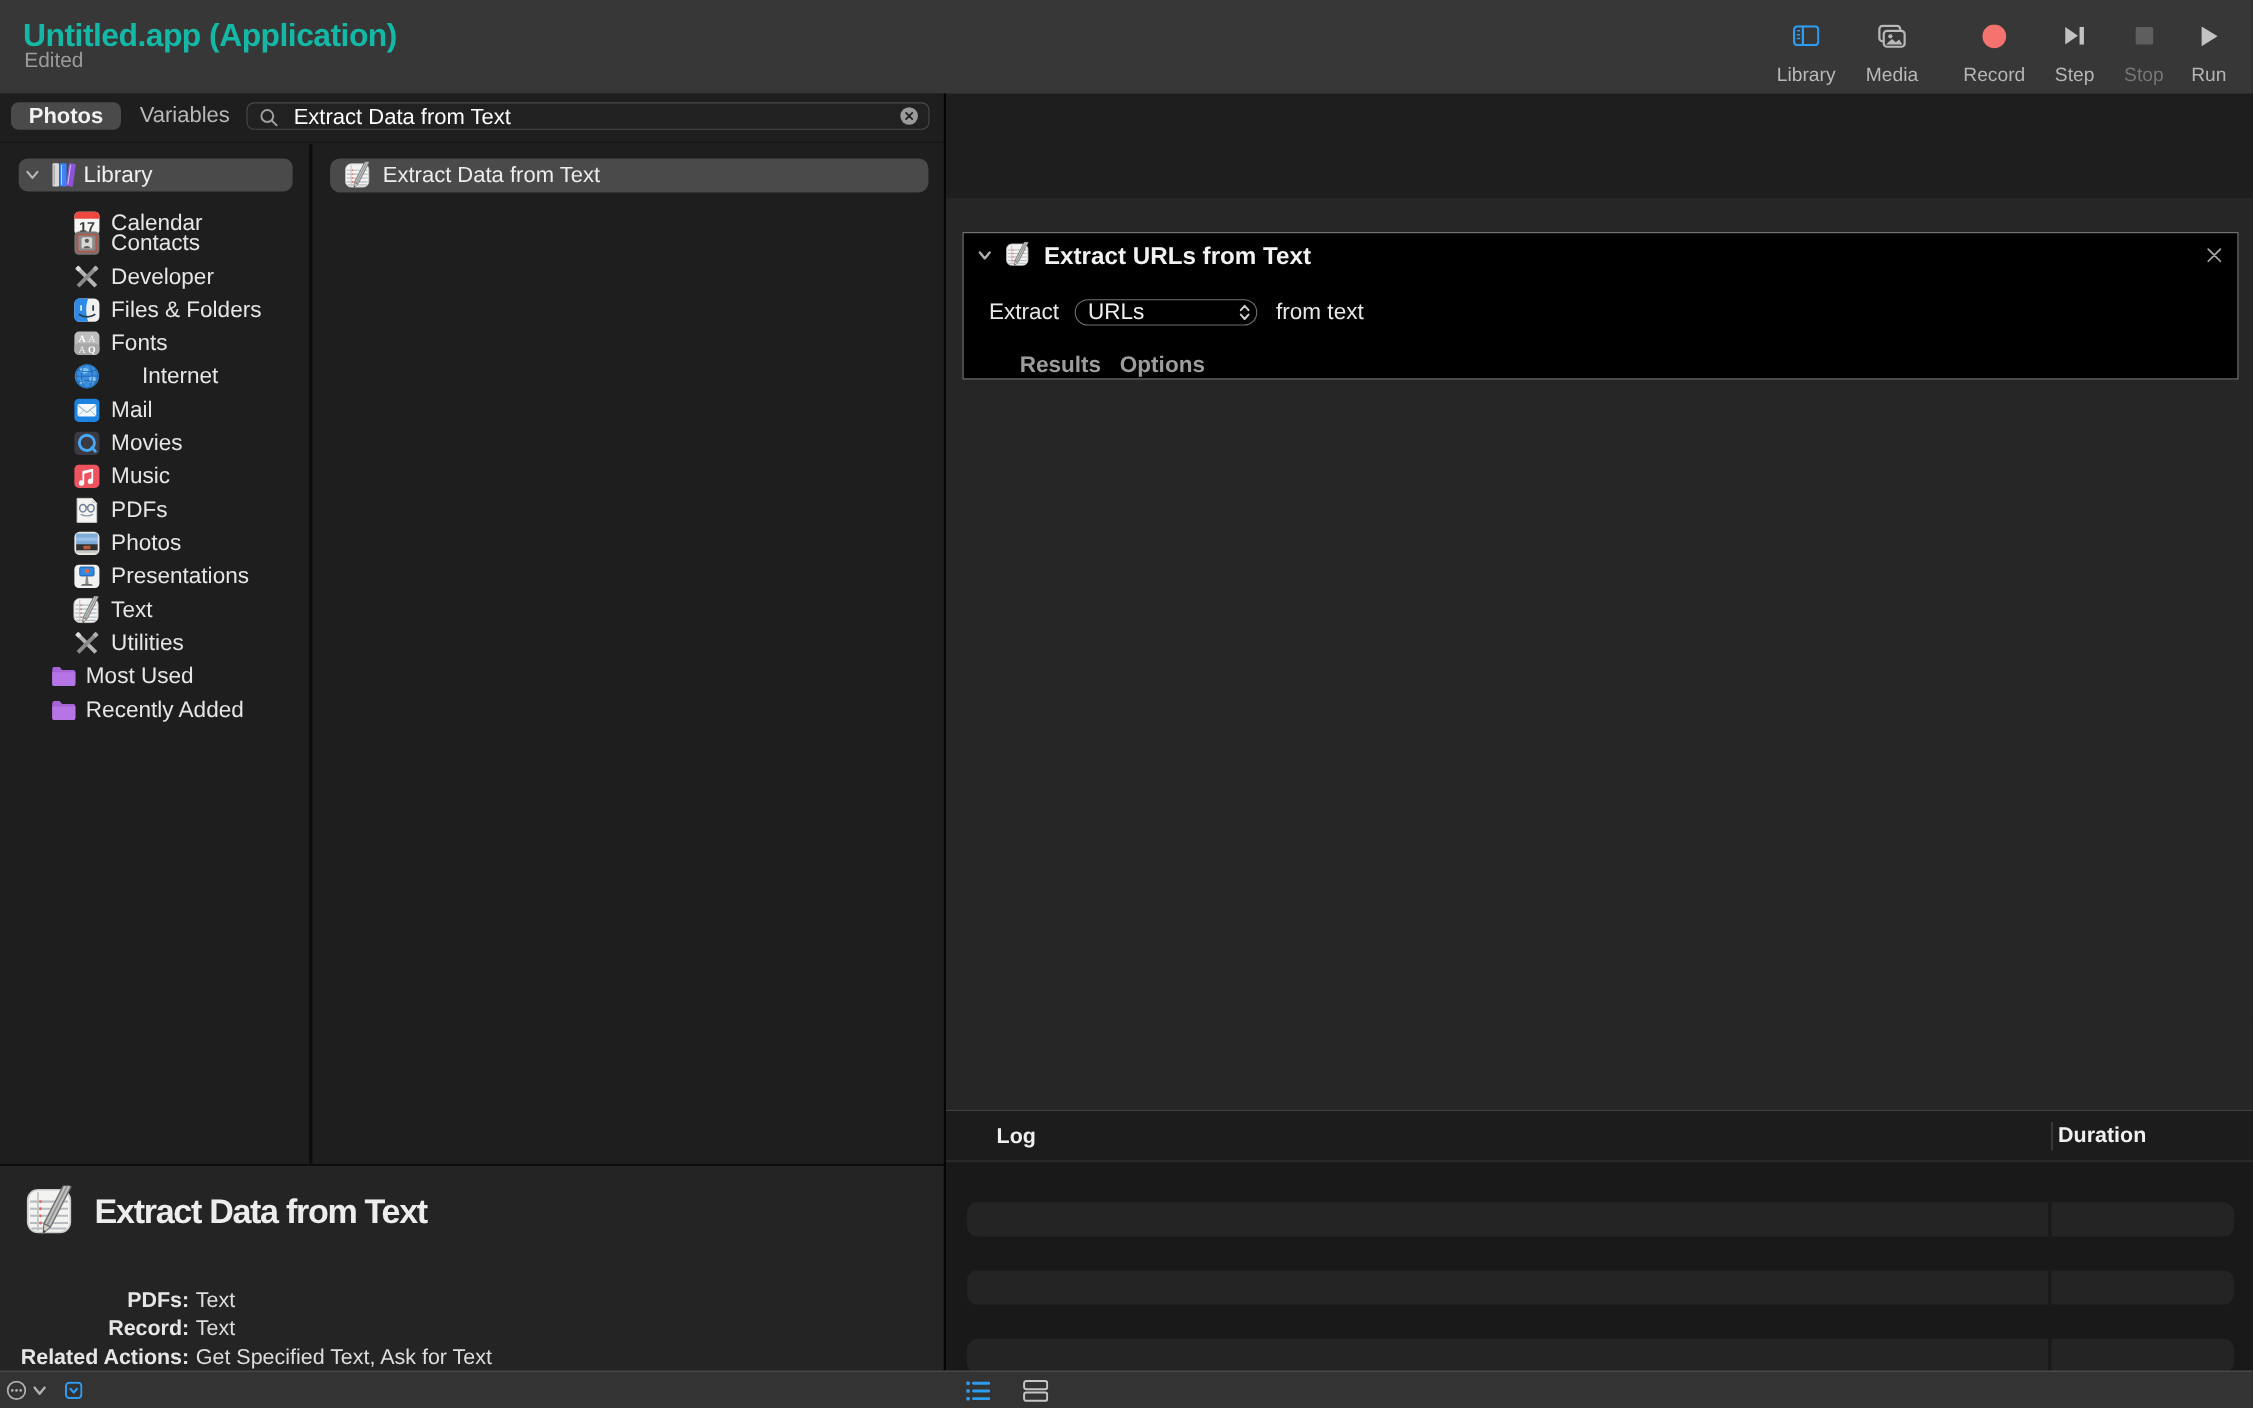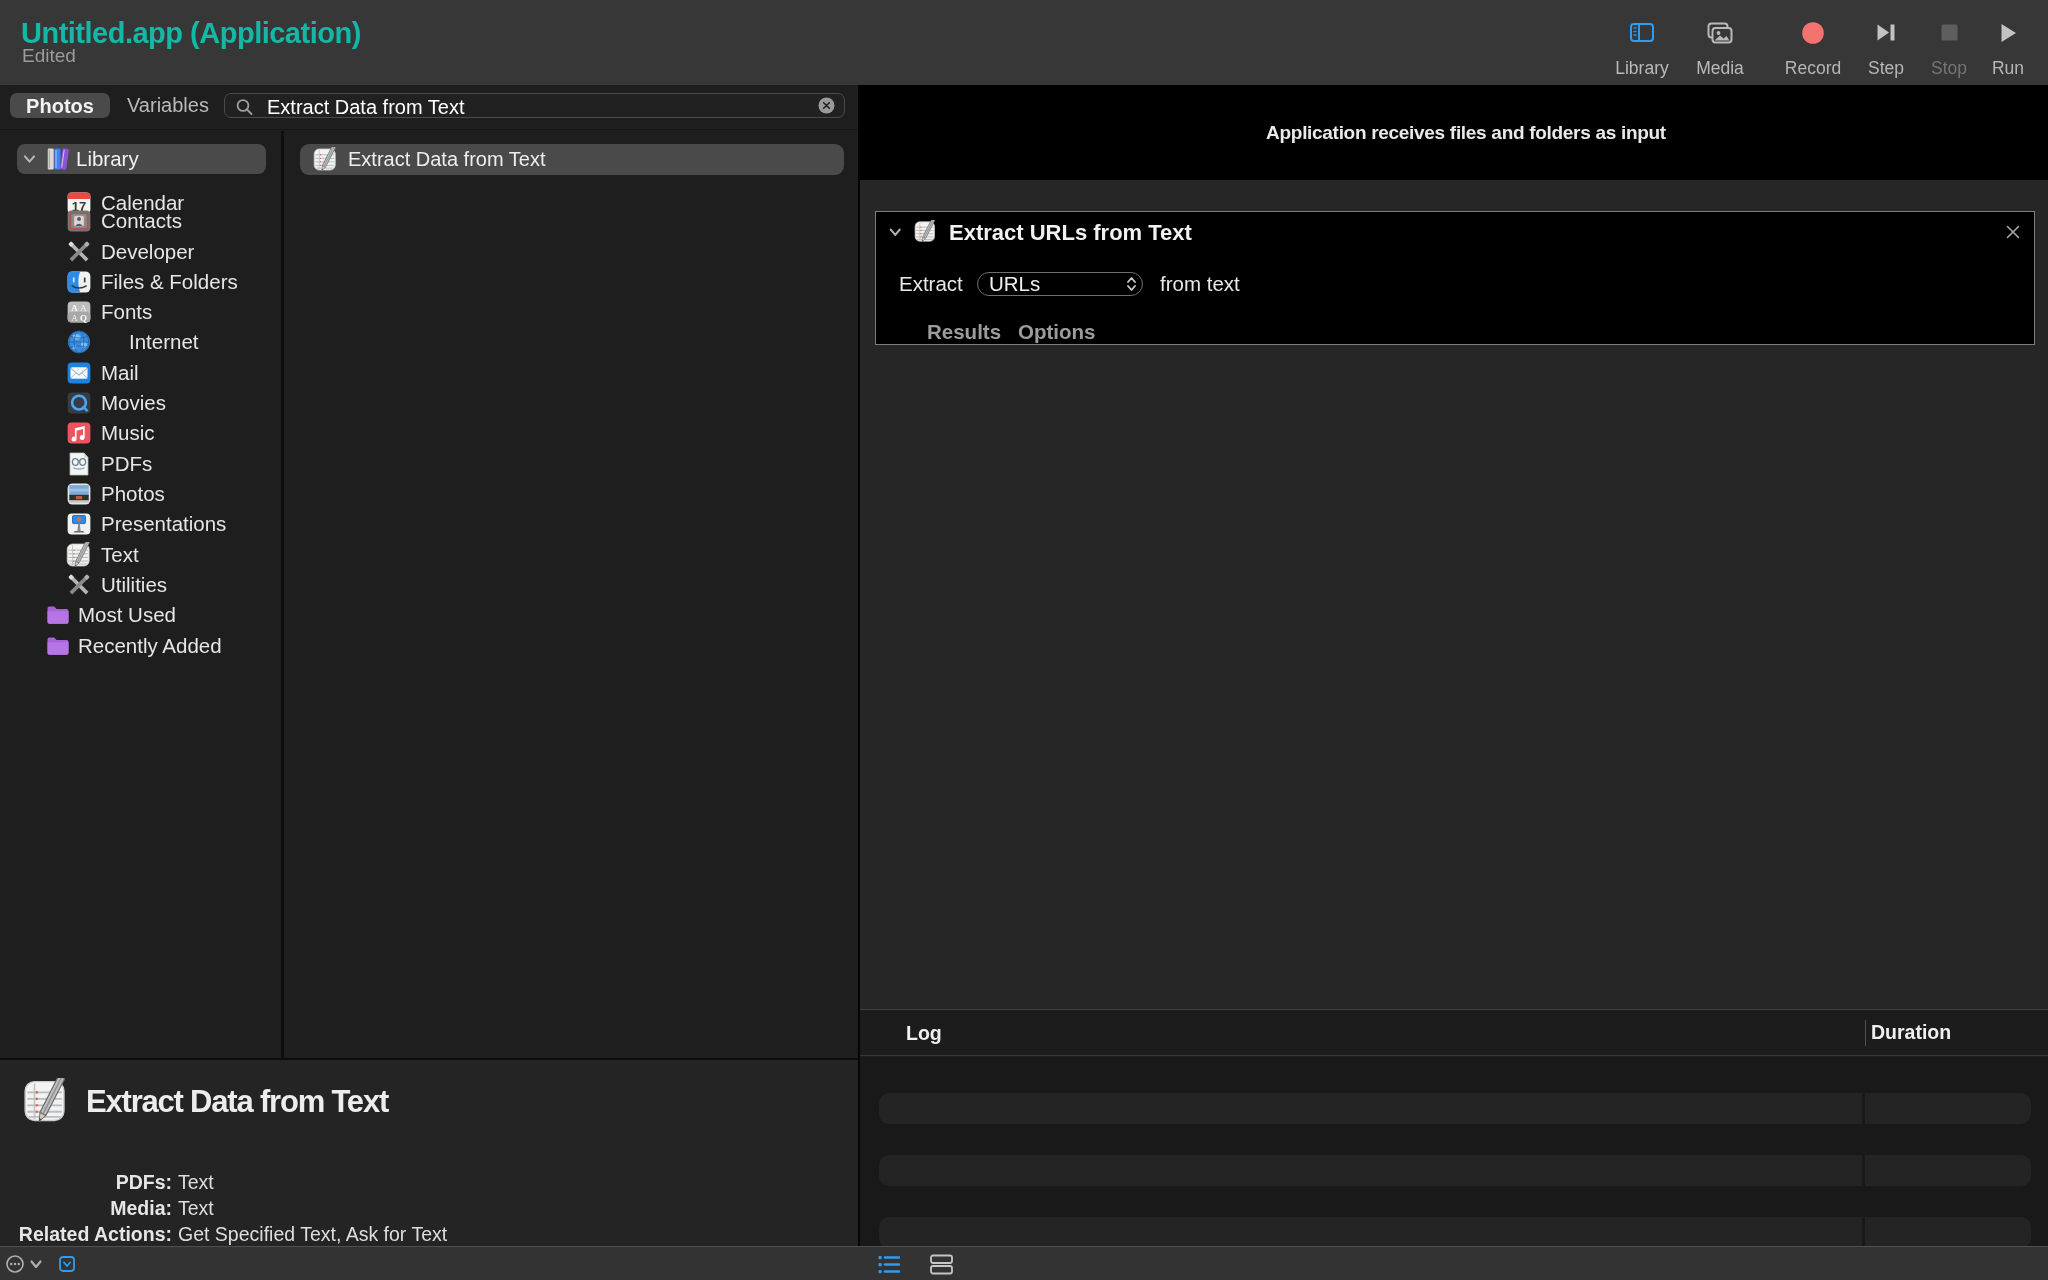--- a/index.html
+++ b/index.html
@@ -376,23 +376,20 @@
         <g transform="rotate(27 18 16)">
           <rect x="16.1" y="-3" width="4.6" height="29" rx="1" fill="#c0c0c0" stroke="#6e6e6e" stroke-width=".9"></rect>
           <line x1="18.4" y1="-3" x2="18.4" y2="26" stroke="#8f8f8f" stroke-width="1"></line>
           <path d="M16.1 26 L18.4 31.5 L20.7 26 Z" fill="#d8cfc4" stroke="#6e6e6e" stroke-width=".7"></path>
           <path d="M17.6 29.6 L18.4 31.5 L19.2 29.6 Z" fill="#3c3c3c"></path>
         </g>
       </svg>
       <span style="margin-left:10px;">Extract Data from Text</span>
     </div>
 
-  <div class="abs" id="banner">
-      <span id="bannertext">Application receives files and folders as input</span>
-    </div>
   <div class="abs" id="canvas"></div>
   <div class="abs" id="card">
     <div class="cf" style="left:13px;top:15px;">
         <svg width="14" height="11" viewBox="0 0 14 11" style="width:12.5px;height:10.5px">
           <path d="M2 2.5 L7 8.5 L12 2.5" stroke="#b0b0b0" stroke-width="2.4" fill="none" stroke-linecap="round" stroke-linejoin="round"></path>
         </svg>
       </div>
     <div class="cf" style="left:38px;top:8px;">
         <svg width="32" height="32" viewBox="0 0 32 32" style="width:23px;height:23px">
           <rect x="1.5" y="2.5" width="27" height="27" rx="6.5" fill="#f3f3f1" stroke="#c9c9c7" stroke-width="1"></rect>
@@ -470,21 +467,21 @@
         <g transform="rotate(27 18 16)">
           <rect x="16.1" y="-3" width="4.6" height="29" rx="1" fill="#c0c0c0" stroke="#6e6e6e" stroke-width=".9"></rect>
           <line x1="18.4" y1="-3" x2="18.4" y2="26" stroke="#8f8f8f" stroke-width="1"></line>
           <path d="M16.1 26 L18.4 31.5 L20.7 26 Z" fill="#d8cfc4" stroke="#6e6e6e" stroke-width=".7"></path>
           <path d="M17.6 29.6 L18.4 31.5 L19.2 29.6 Z" fill="#3c3c3c"></path>
         </g>
       </svg></div>
   <div class="abs" id="descTitle">Extract Data from Text</div>
   <div class="abs ilabel" style="top:1173.4px;">PDFs:</div>
     <div class="abs ival" style="top:1173.4px;">Text</div>
-  <div class="abs ilabel" style="top:1199.4px;">Media:</div>
+  <div class="abs ilabel" style="top:1199.4px;">Record:</div>
     <div class="abs ival" style="top:1199.4px;">Text</div>
   <div class="abs ilabel" style="top:1225.4px;">Related Actions:</div>
     <div class="abs ival" style="top:1225.4px;">Get Specified Text, Ask for Text</div>
 
   <div class="abs vdiv2"></div>
   <div class="abs" id="statusbar">
     <span style="position:absolute;left:6px;top:8px;display:flex;">
         <svg width="18" height="18" viewBox="0 0 18 18" style="width:18px;height:18px">
           <circle cx="9" cy="9" r="8" stroke="#b0b0b0" stroke-width="1.6" fill="none"></circle>
           <g fill="#b0b0b0">

